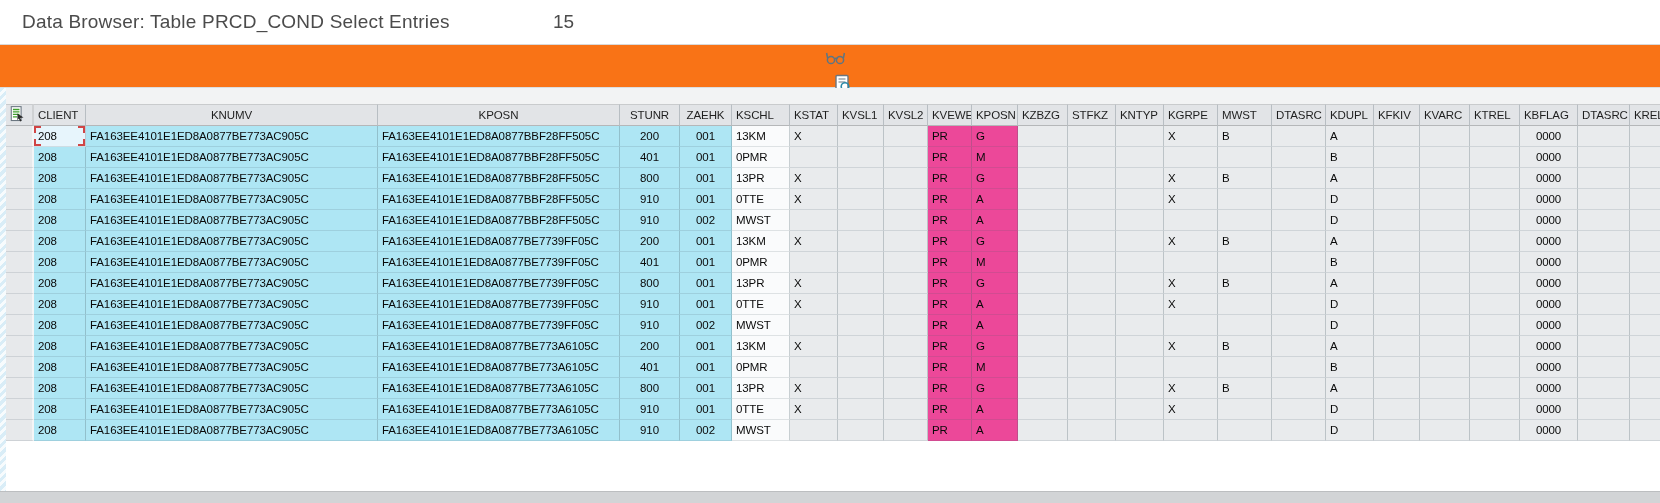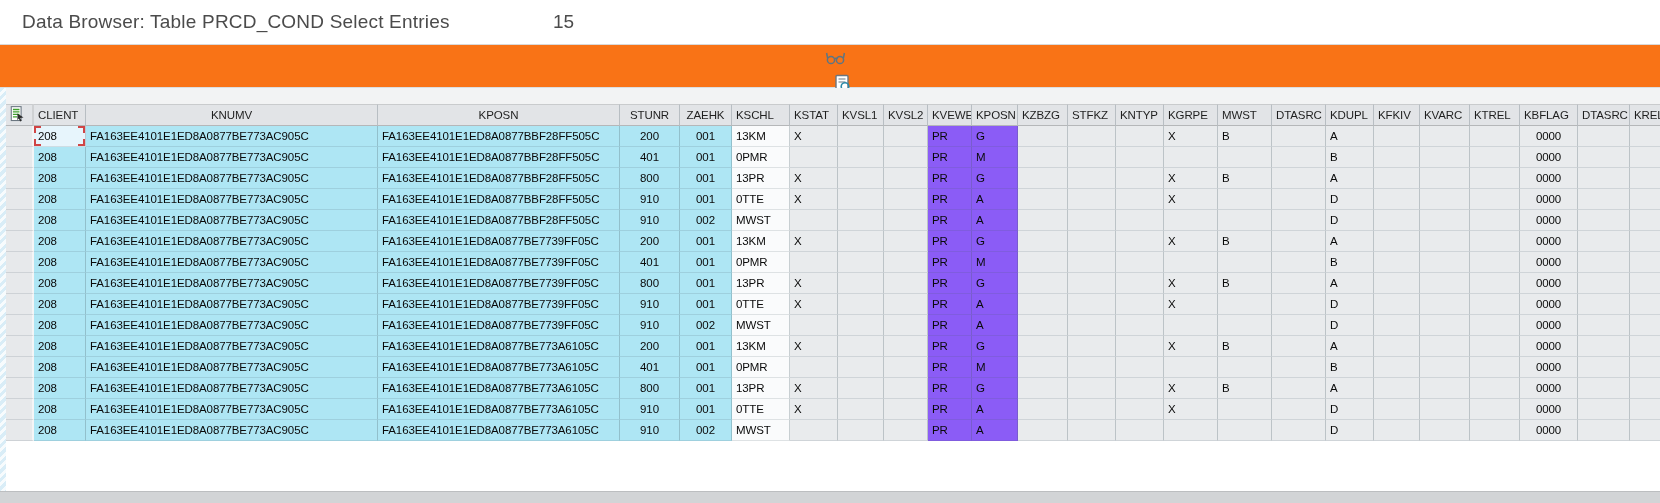--- a/index.html
+++ b/index.html
@@ -34,21 +34,21 @@
   .table-wrap { position:absolute; left:6px; top:16px; width:1654px; height:340px; overflow:hidden; }
   table { border-collapse:separate; border-spacing:0; table-layout:fixed; width:1674px;
           font-size:11.5px; letter-spacing:-0.1px; }
   th, td { height:21px; padding:0 4px; overflow:hidden; white-space:nowrap;
            border-right:1px solid rgba(75,95,105,0.28);
            border-bottom:1px solid rgba(75,95,105,0.16); }
   thead th { height:20px; background:#e2e4e7; color:#1f1f1f; font-weight:normal; text-align:left;
              border-top:1px solid #c9cbcd; border-bottom:1px solid #b5b7b9; }
   td { color:#0a0a0a; background:#e9ebed; }
   td.kind-key   { background:#aee6f4; }
-  td.kind-green { background:#8b5cf6; }
+  td.kind-green { background:#ec4899; }
   td.kind-white { background:#fafbfc; }
   td.sel { background:#e7e9eb; border-right:2px solid #f4f5f6; }
   th.sel { border-right:2px solid #cfd1d3; padding:0 2px; }
   .al-r { text-align:center; }
   td.active { background:#e7f5fc; position:relative; }
   td.active i { position:absolute; width:7px; height:7px; border:0 solid #d04545; }
   td.active i.c1 { left:0; top:0; border-left-width:2px; border-top-width:2px; }
   td.active i.c2 { right:0; top:0; border-right-width:2px; border-top-width:2px; }
   td.active i.c3 { left:0; bottom:0; border-left-width:2px; border-bottom-width:2px; }
   td.active i.c4 { right:0; bottom:0; border-right-width:2px; border-bottom-width:2px; }

